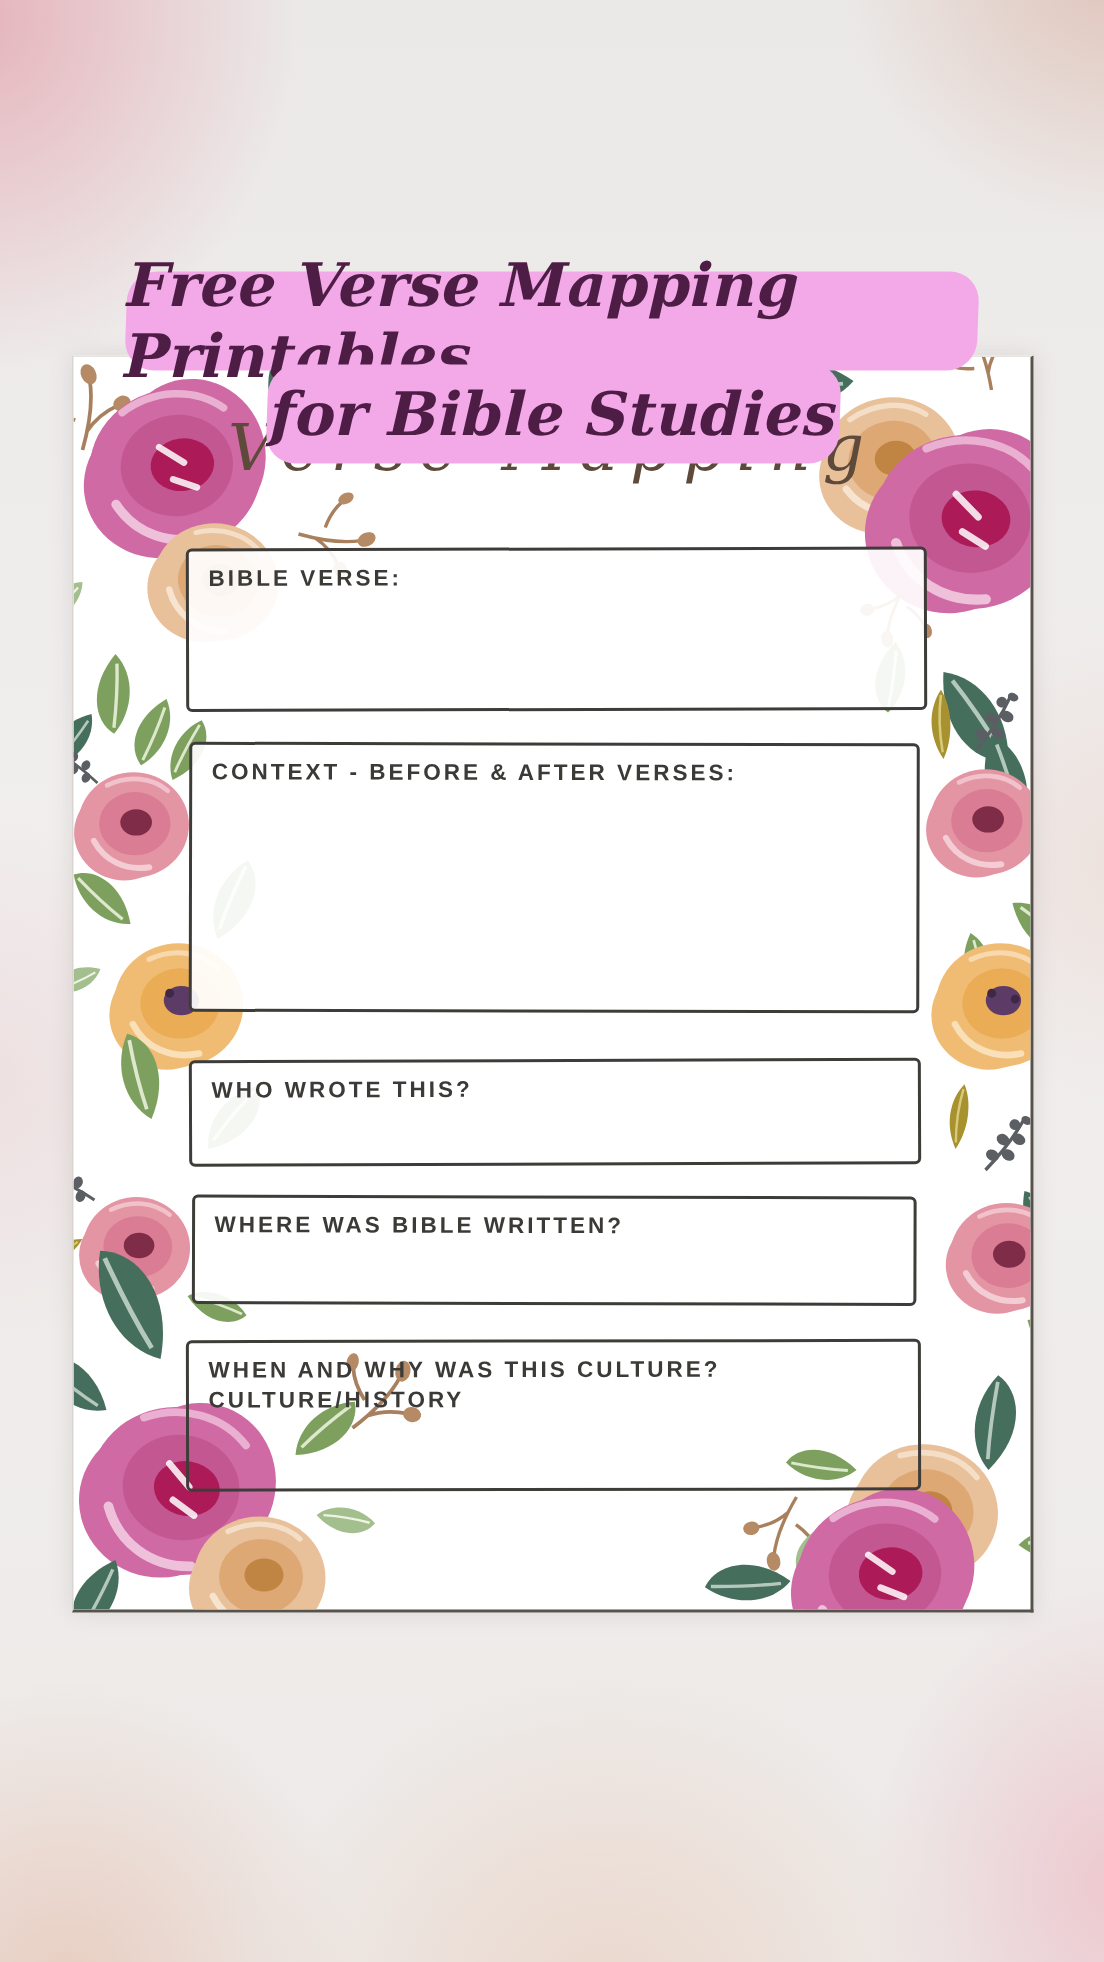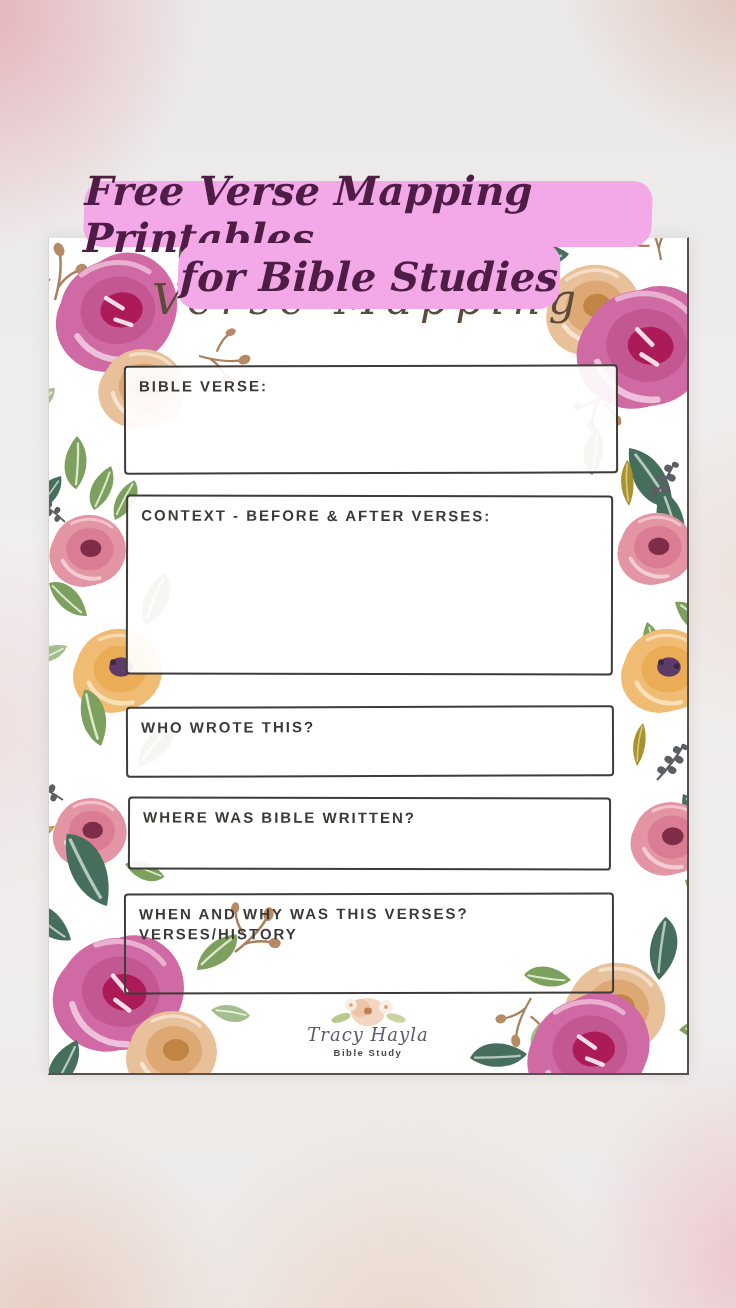--- a/index.html
+++ b/index.html
@@ -242,39 +242,24 @@
 
     <div class="field f3">
       <span class="field-label">WHO WROTE THIS?</span>
     </div>
 
     <div class="field f4">
       <span class="field-label">WHERE WAS BIBLE WRITTEN?</span>
     </div>
 
     <div class="field f5">
-      <span class="field-label">WHEN AND WHY WAS THIS VERSES?</span>
-      <span class="field-sublabel">VERSES/HISTORY</span>
-    </div>
-
-    <div class="logo">
-      <svg width="120" height="44" viewBox="0 0 120 44" aria-hidden="true">
-        <ellipse cx="60" cy="16" rx="17" ry="14" fill="#f2d6c2"></ellipse>
-        <ellipse cx="52" cy="12" rx="10" ry="9" fill="#ecc4a8"></ellipse>
-        <circle cx="78" cy="11" r="7" fill="#f9efe6"></circle>
-        <circle cx="43" cy="9" r="6" fill="#f7ece2"></circle>
-        <circle cx="78" cy="11" r="2" fill="#d8a477"></circle>
-        <circle cx="43" cy="9" r="1.8" fill="#d8a477"></circle>
-        <ellipse cx="60" cy="15" rx="4" ry="3.4" fill="#c77f54"></ellipse>
-        <ellipse cx="33" cy="22" rx="10" ry="4" fill="#b9c98e" transform="rotate(-18 33 22)"></ellipse>
-        <ellipse cx="88" cy="22" rx="10" ry="4" fill="#cdd3a0" transform="rotate(16 88 22)"></ellipse>
-      </svg>
-      <span class="brand-name">Tracy Hayla</span>
-      <span class="brand-tagline">Bible Study</span>
-    </div>
+      <span class="field-label">WHEN AND WHY WAS THIS CULTURE?</span>
+      <span class="field-sublabel">CULTURE/HISTORY</span>
+    </div>
+
 
   </div>
 
   <div class="banner">
     <div class="banner-pill pill-1">Free Verse Mapping Printables</div>
     <div class="banner-pill pill-2">for Bible Studies</div>
   </div>
 
 </div>
 

